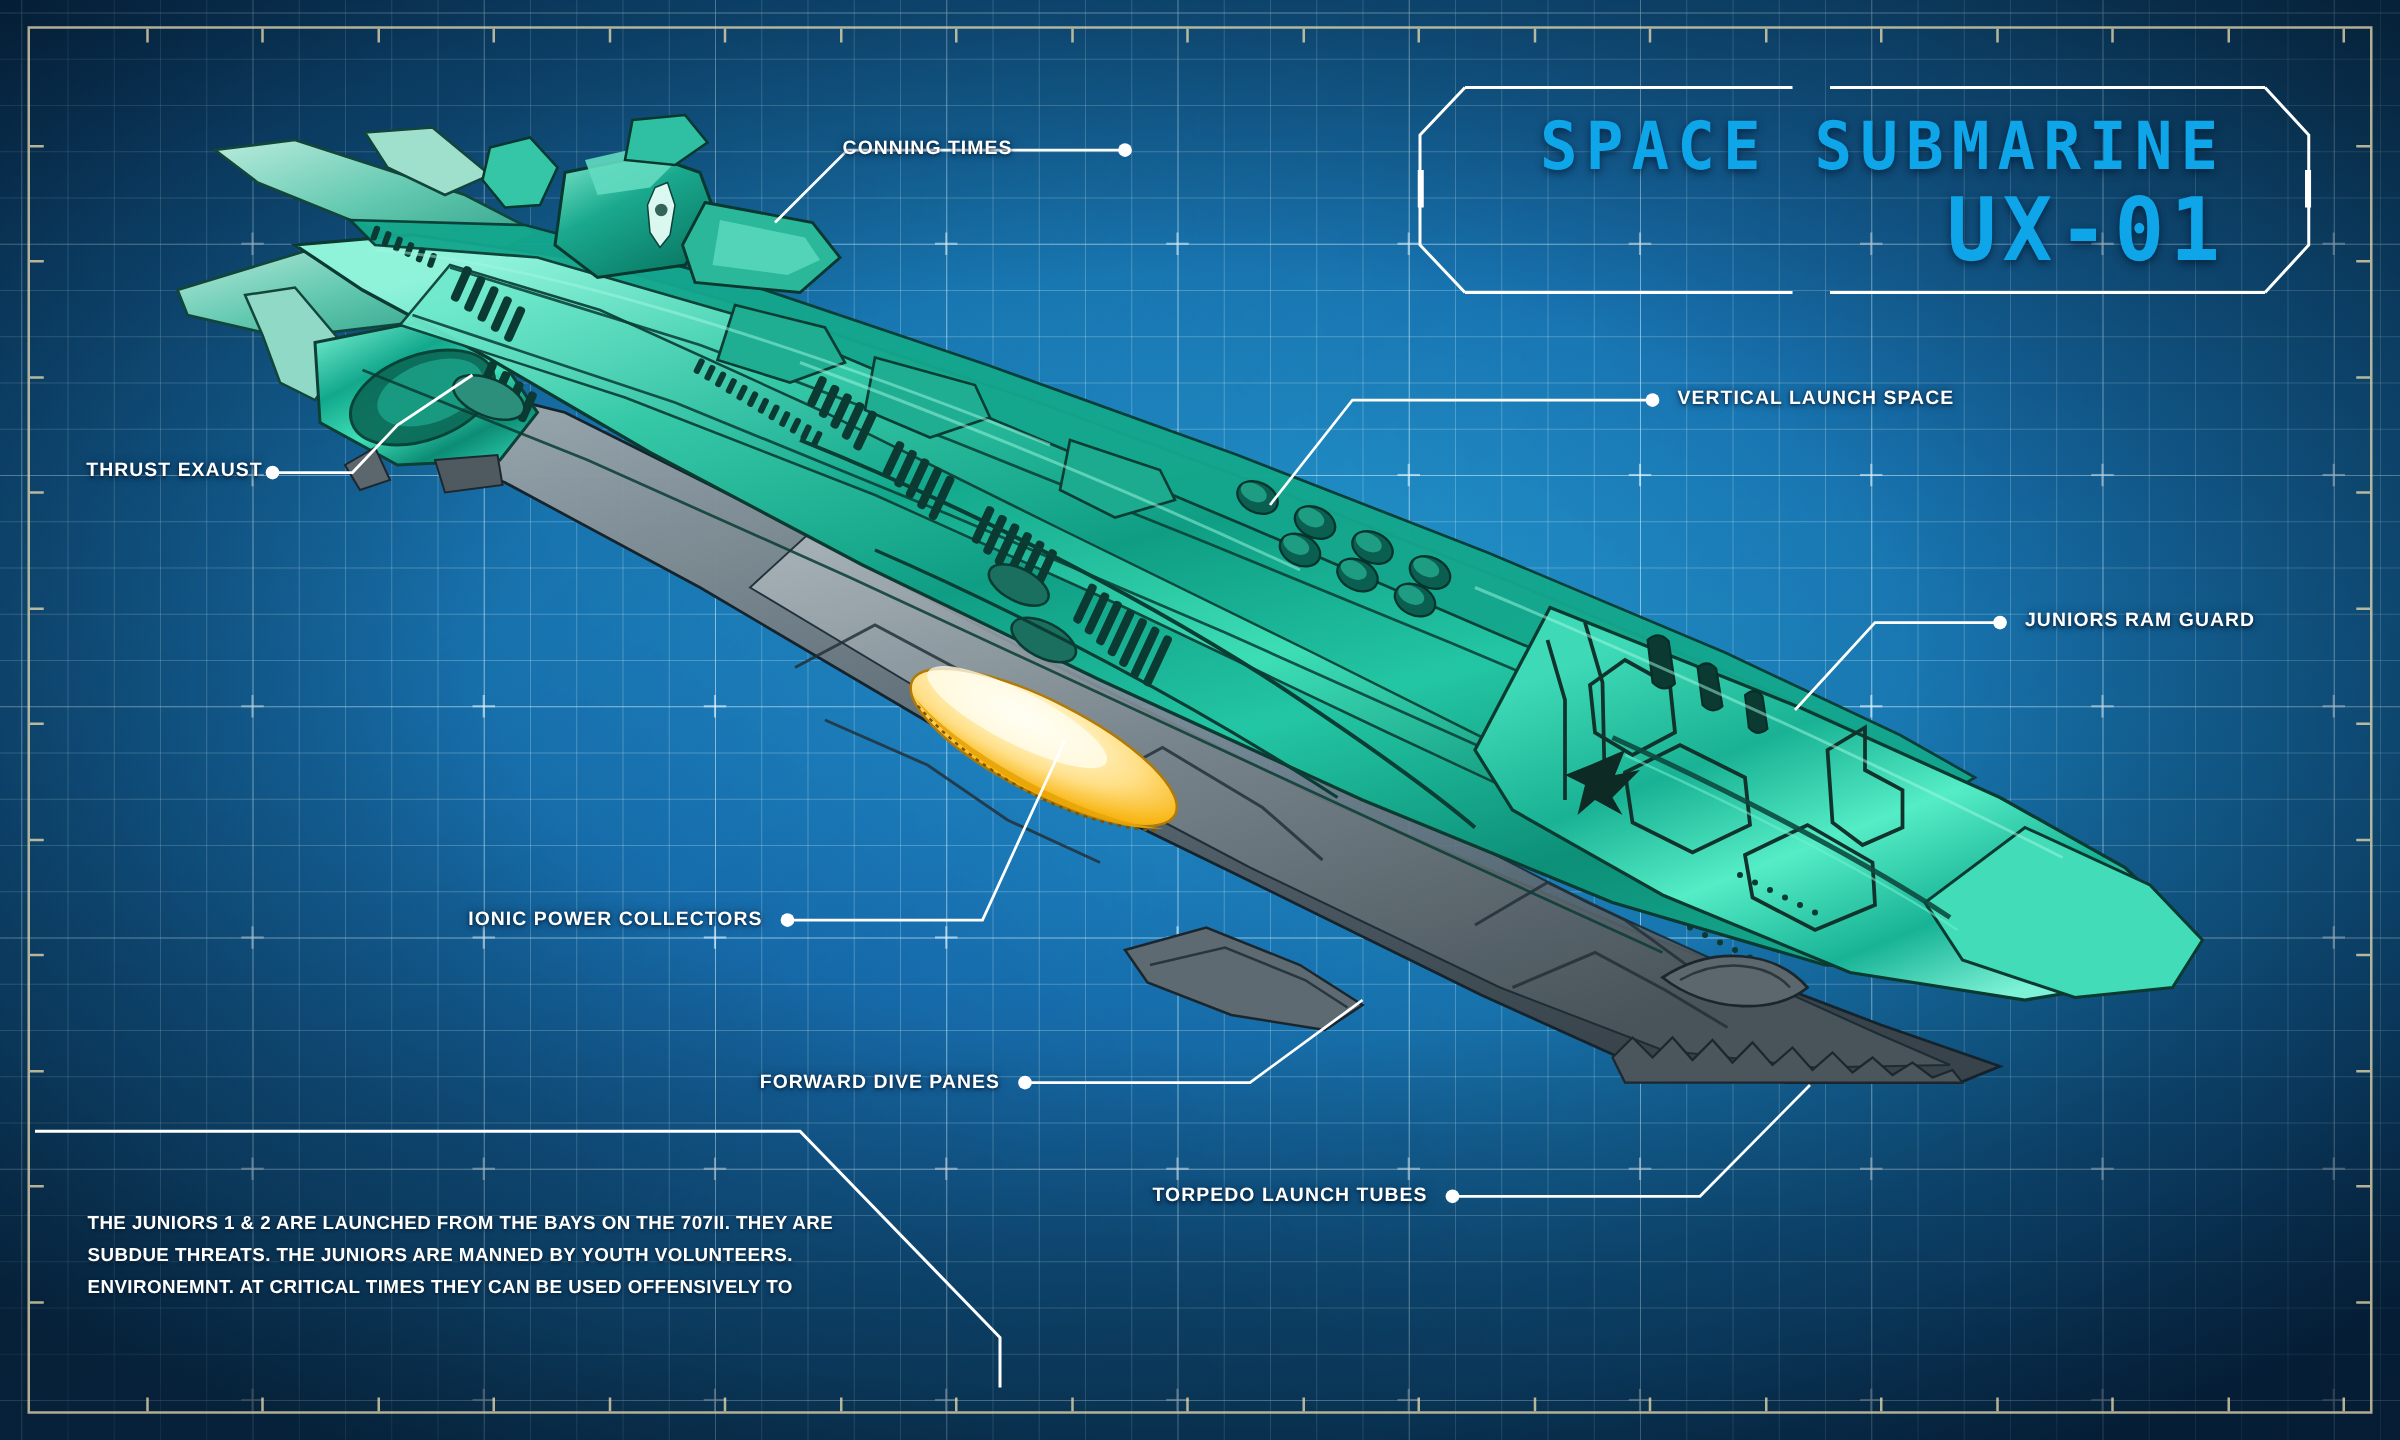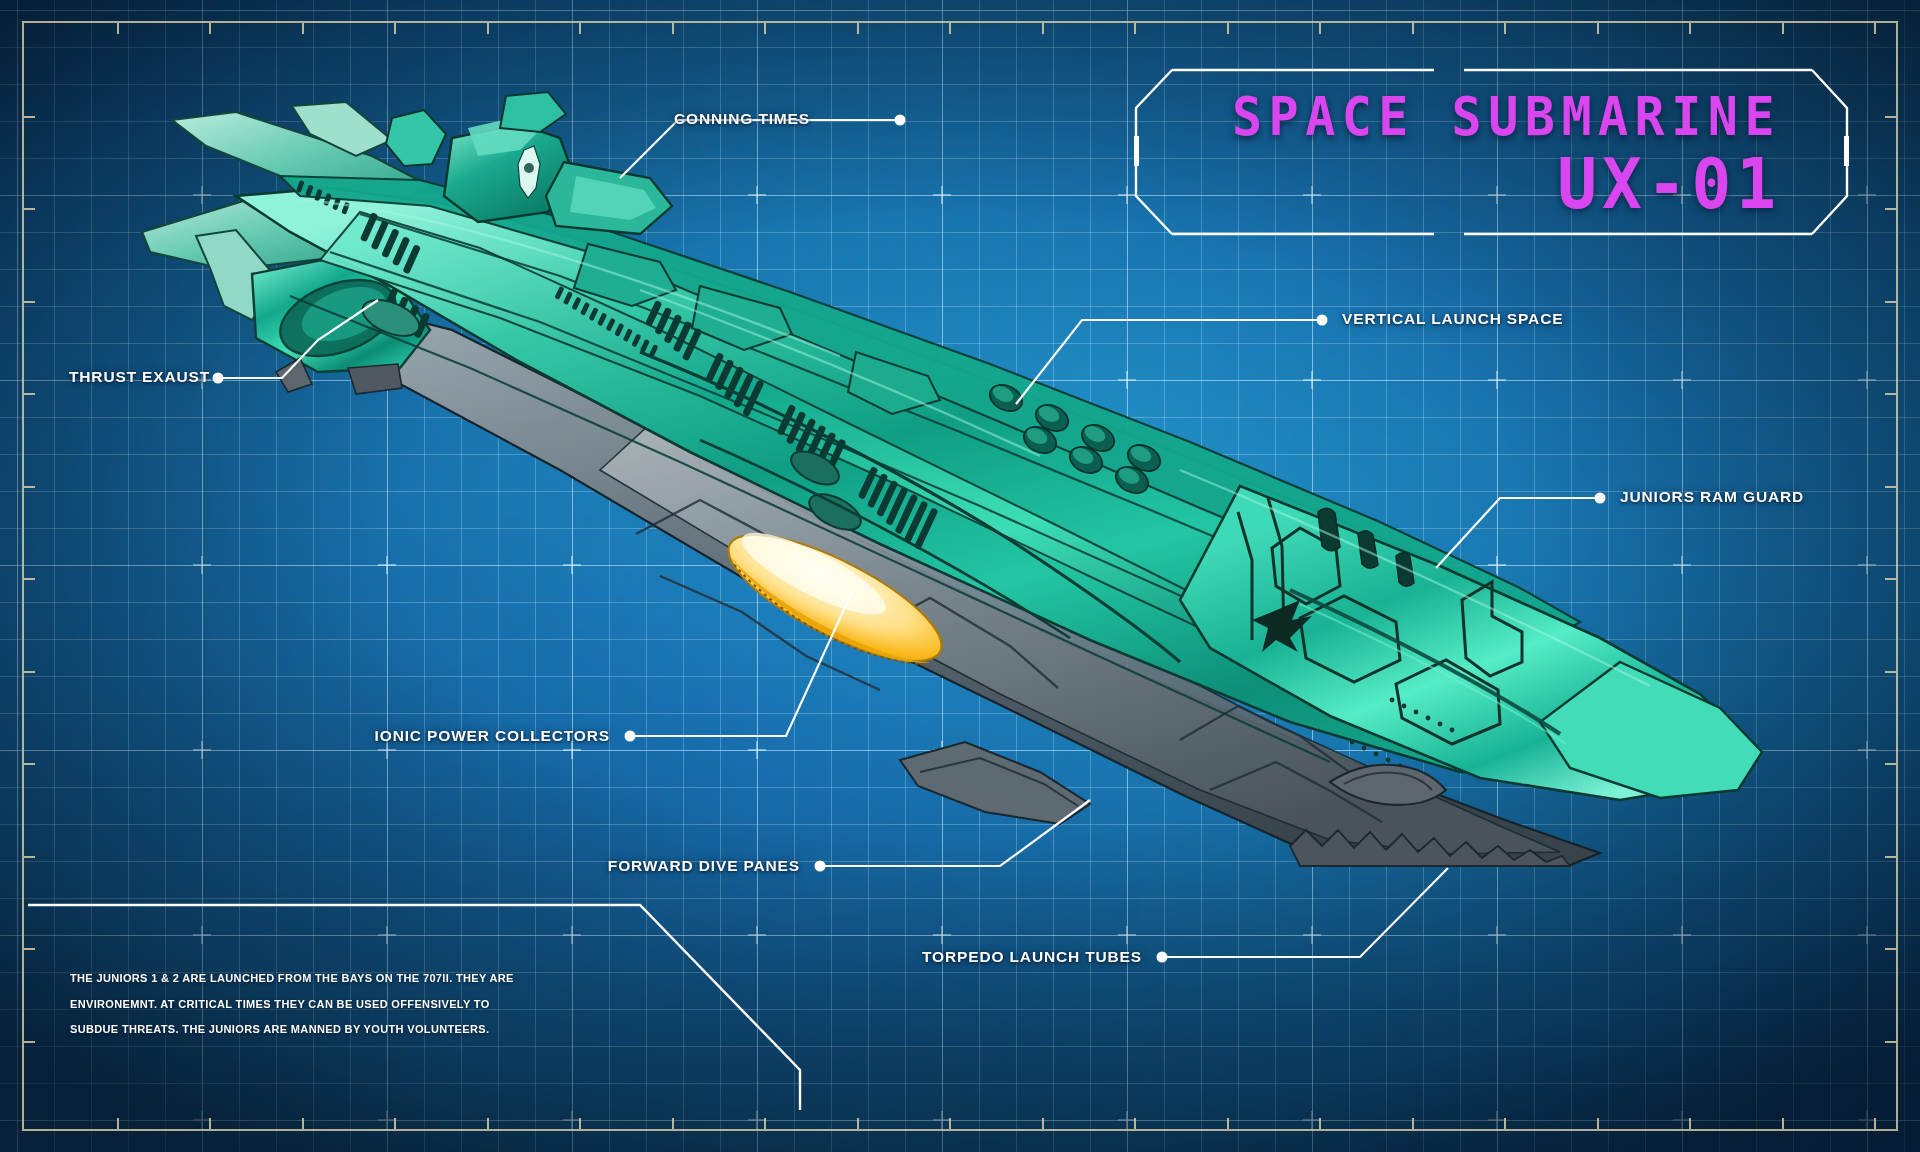--- a/index.html
+++ b/index.html
@@ -67,39 +67,39 @@
     position:absolute; color:#ffffff; font-size:15.5px; font-weight:700;
     letter-spacing:.85px; white-space:nowrap;
     text-shadow:0 1px 3px rgba(0,20,40,.85), 0 0 7px rgba(0,30,60,.5);
   }
   .co-label.r { text-align:right; }
 
   
   .title-panel { position:absolute; left:1134px; top:68px; width:715px; height:207px; }
   .title-text {
     position:absolute; right:68px; top:24px; text-align:right;
-    color:#d946ef; line-height:.98;
+    color:#0ea5e9; line-height:.98;
     text-shadow:0 2px 7px rgba(0,25,50,.75);
     margin-left:42px;
   }
   .t-main {
     font-size:50px; font-weight:700; letter-spacing:6.5px;
     font-family:"DejaVu Sans Mono", monospace;
     transform:scaleY(1.06); transform-origin:right top;
   }
   .t-sub {
     font-size:66px; font-weight:700; letter-spacing:5px; margin-top:10px;
     font-family:"DejaVu Sans Mono", monospace;
     transform:scaleY(1.06); transform-origin:right top;
   }
 
   
   .desc {
     position:absolute; left:70px; top:966px; width:600px;
-    color:#ffffff; font-size:11px; font-weight:700; line-height:25.5px;
+    color:#ffffff; font-size:15px; font-weight:700; line-height:25.5px;
     letter-spacing:.35px;
     text-shadow:0 1px 3px rgba(0,20,40,.85);
   }
   .desc div { white-space:nowrap; }
 </style>
 </head>
 <body>
 
 <div id="stage">
 
@@ -578,22 +578,22 @@
       </g>
     </svg>
     <div class="title-text">
       <div class="t-main">SPACE SUBMARINE</div>
       <div class="t-sub">UX-01</div>
     </div>
   </div>
 
   <div class="desc">
     <div>THE JUNIORS  1 &amp; 2 ARE LAUNCHED FROM THE BAYS ON THE 707II. THEY ARE</div>
+    <div>SUBDUE THREATS. THE JUNIORS ARE MANNED BY YOUTH VOLUNTEERS.</div>
     <div>ENVIRONEMNT. AT CRITICAL TIMES THEY CAN BE USED OFFENSIVELY TO</div>
-    <div>SUBDUE THREATS. THE JUNIORS ARE MANNED BY YOUTH VOLUNTEERS.</div>
   </div>
 
   <div class="frame">
     <div class="ticks" id="ticks">
         <div class="tick" style="left:92.5px; top:0px; width:2px; height:11px;"></div>
         <div class="tick" style="left:92.5px; bottom:0px; width:2px; height:11px;"></div>
         <div class="tick" style="left:185px; top:0px; width:2px; height:11px;"></div>
         <div class="tick" style="left:185px; bottom:0px; width:2px; height:11px;"></div>
         <div class="tick" style="left:277.5px; top:0px; width:2px; height:11px;"></div>
         <div class="tick" style="left:277.5px; bottom:0px; width:2px; height:11px;"></div>

